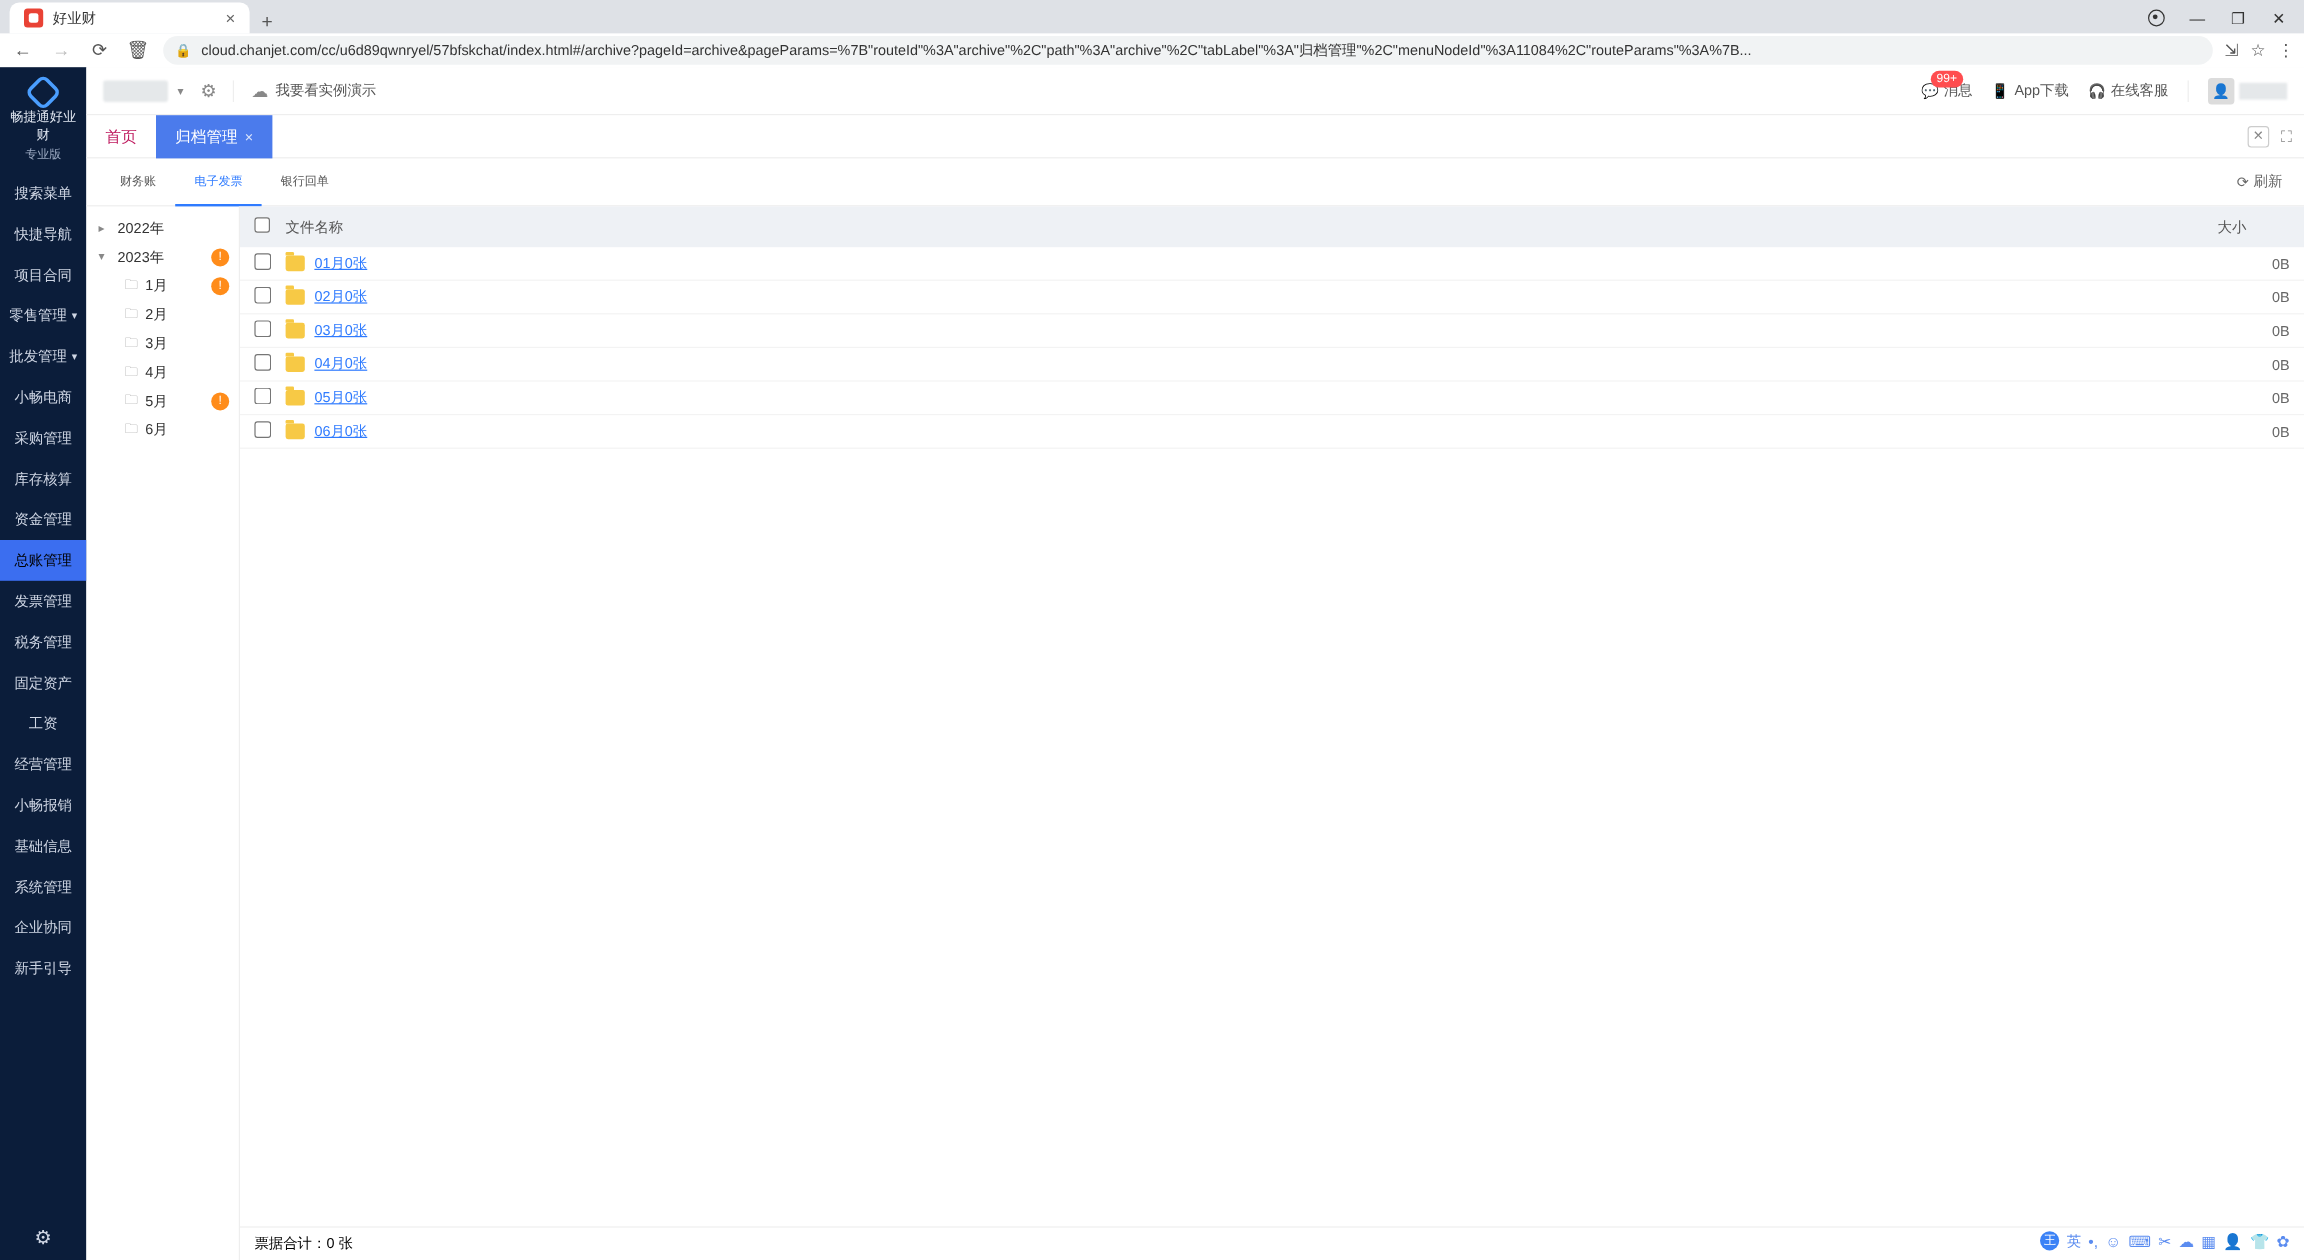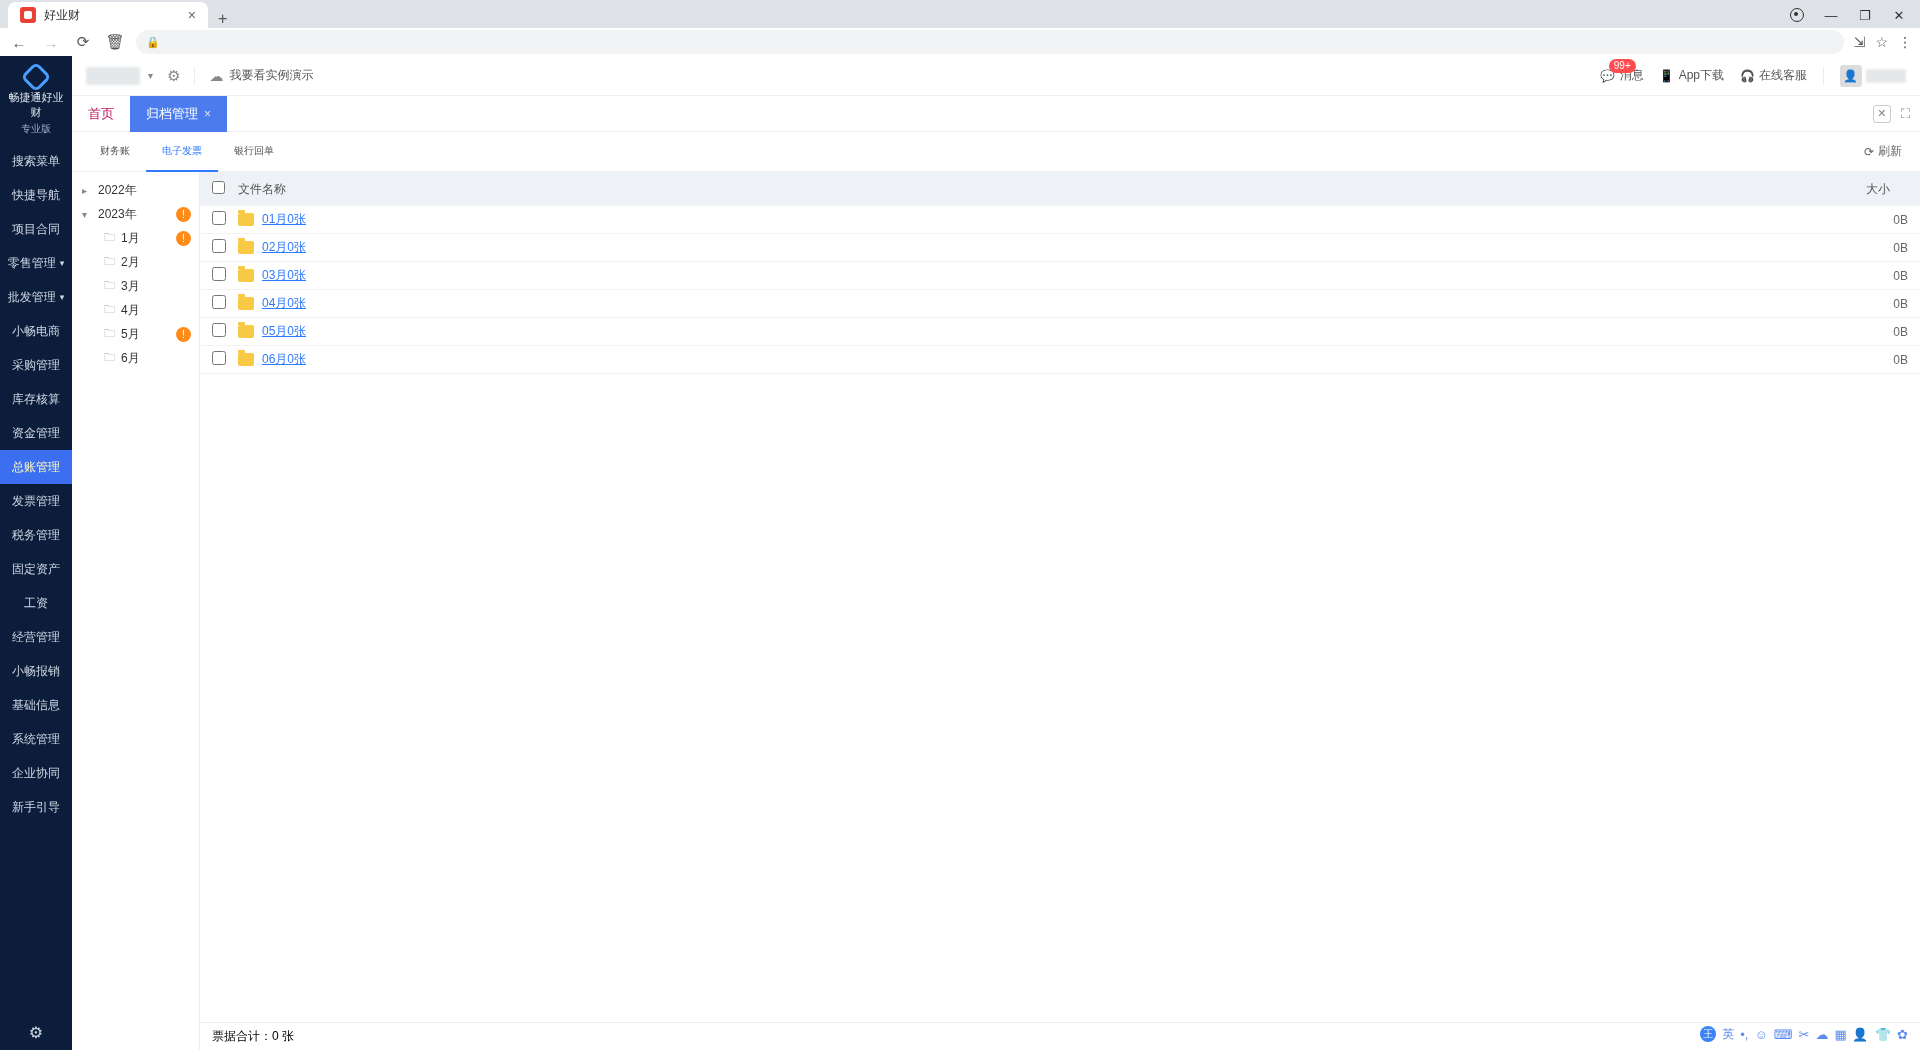--- a/index.html
+++ b/index.html
@@ -31,21 +31,21 @@
 
 
 .sidebar { width: 72px; background: #0b1d3a; color: #cfd6e4; display: flex; flex-direction: column; }
 .logo-box { padding: 10px 6px 8px; text-align: center; }
 .logo { width: 22px; height: 22px; margin: 0 auto 2px; position: relative; }
 .logo::before { content: ""; position: absolute; inset: 0; border: 3px solid #4a9eff; border-radius: 6px; transform: rotate(45deg); }
 .logo-text { font-size: 11px; color: #e0e6f0; }
 .logo-sub { font-size: 10px; color: #9aa8c0; margin-top: 2px; }
 .menu { flex: 1; overflow-y: auto; }
 .menu-item { height: 34px; display: flex; align-items: center; justify-content: center; font-size: 12px; position: relative; cursor: pointer; gap: 4px; }
-.menu-item.active { background: #3b6ef0; color: #fef9c3; }
+.menu-item.active { background: #3b6ef0; color: #000000; }
 .menu-item .caret { font-size: 9px; }
 .settings-gear { height: 36px; display: flex; align-items: center; justify-content: center; font-size: 16px; color: #cfd6e4; }
 
 
 .main { flex: 1; display: flex; flex-direction: column; background: #fff; }
 
 
 .top-header { height: 40px; border-bottom: 1px solid #eee; display: flex; align-items: center; padding: 0 14px; gap: 14px; }
 .account-box { display: flex; align-items: center; gap: 8px; }
 .account-blur { width: 54px; height: 18px; background: #e5e8ea; border-radius: 2px; filter: blur(1px); }
@@ -84,21 +84,21 @@
 .tree-node .caret-r { color: #888; font-size: 10px; width: 10px; }
 .tree-node .folder-ico { color: #999; font-size: 11px; }
 .tree-child { padding-left: 28px; }
 .orange-dot { width: 15px; height: 15px; background: #ff8c1a; border-radius: 50%; color: #fff; font-size: 10px; display: flex; align-items: center; justify-content: center; margin-left: auto; margin-right: 4px; }
 
 
 .file-area { flex: 1; display: flex; flex-direction: column; }
 .table-head { height: 34px; background: #eef1f5; display: flex; align-items: center; padding: 0 12px; font-size: 12px; color: #555; }
 .th-checkbox { width: 26px; }
 .th-name { flex: 1; }
-.th-size { width: 60px; text-align: center; }
+.th-size { width: 60px; text-align: left; }
 .table-body { flex: 1; overflow-y: auto; }
 .file-row { height: 28px; display: flex; align-items: center; padding: 0 12px; border-bottom: 1px solid #f3f3f3; font-size: 12px; }
 .file-row input[type=checkbox] { width: 14px; height: 14px; }
 .cell-checkbox { width: 26px; }
 .cell-name { flex: 1; display: flex; align-items: center; gap: 8px; }
 .folder-icon { width: 16px; height: 13px; background: #f7c945; border-radius: 2px; position: relative; }
 .folder-icon::before { content: ""; position: absolute; top: -3px; left: 0; width: 7px; height: 3px; background: #f7c945; border-radius: 1px 1px 0 0; }
 .file-link { color: #2f7bff; text-decoration: underline; cursor: pointer; }
 .cell-size { width: 60px; text-align: right; color: #666; }
 
@@ -131,20 +131,21 @@
       <div class="window-btn">✕</div>
     </div>
   </div>
   <div class="addr-bar">
     <div class="nav-btn">←</div>
     <div class="nav-btn disabled">→</div>
     <div class="nav-btn">⟳</div>
     <div class="nav-btn">🗑</div>
     <div class="url-box">
       <span class="lock-icon">🔒</span>
+      <span class="url-text">cloud.chanjet.com/cc/u6d89qwnryel/57bfskchat/index.html#/archive?pageId=archive&amp;pageParams=%7B"routeId"%3A"archive"%2C"path"%3A"archive"%2C"tabLabel"%3A"归档管理"%2C"menuNodeId"%3A11084%2C"routeParams"%3A%7B...</span>
     </div>
     <div class="addr-icons">
       <span>⇲</span>
       <span>☆</span>
       <span>⋮</span>
     </div>
   </div>
 </div>
 
 <div class="app">

